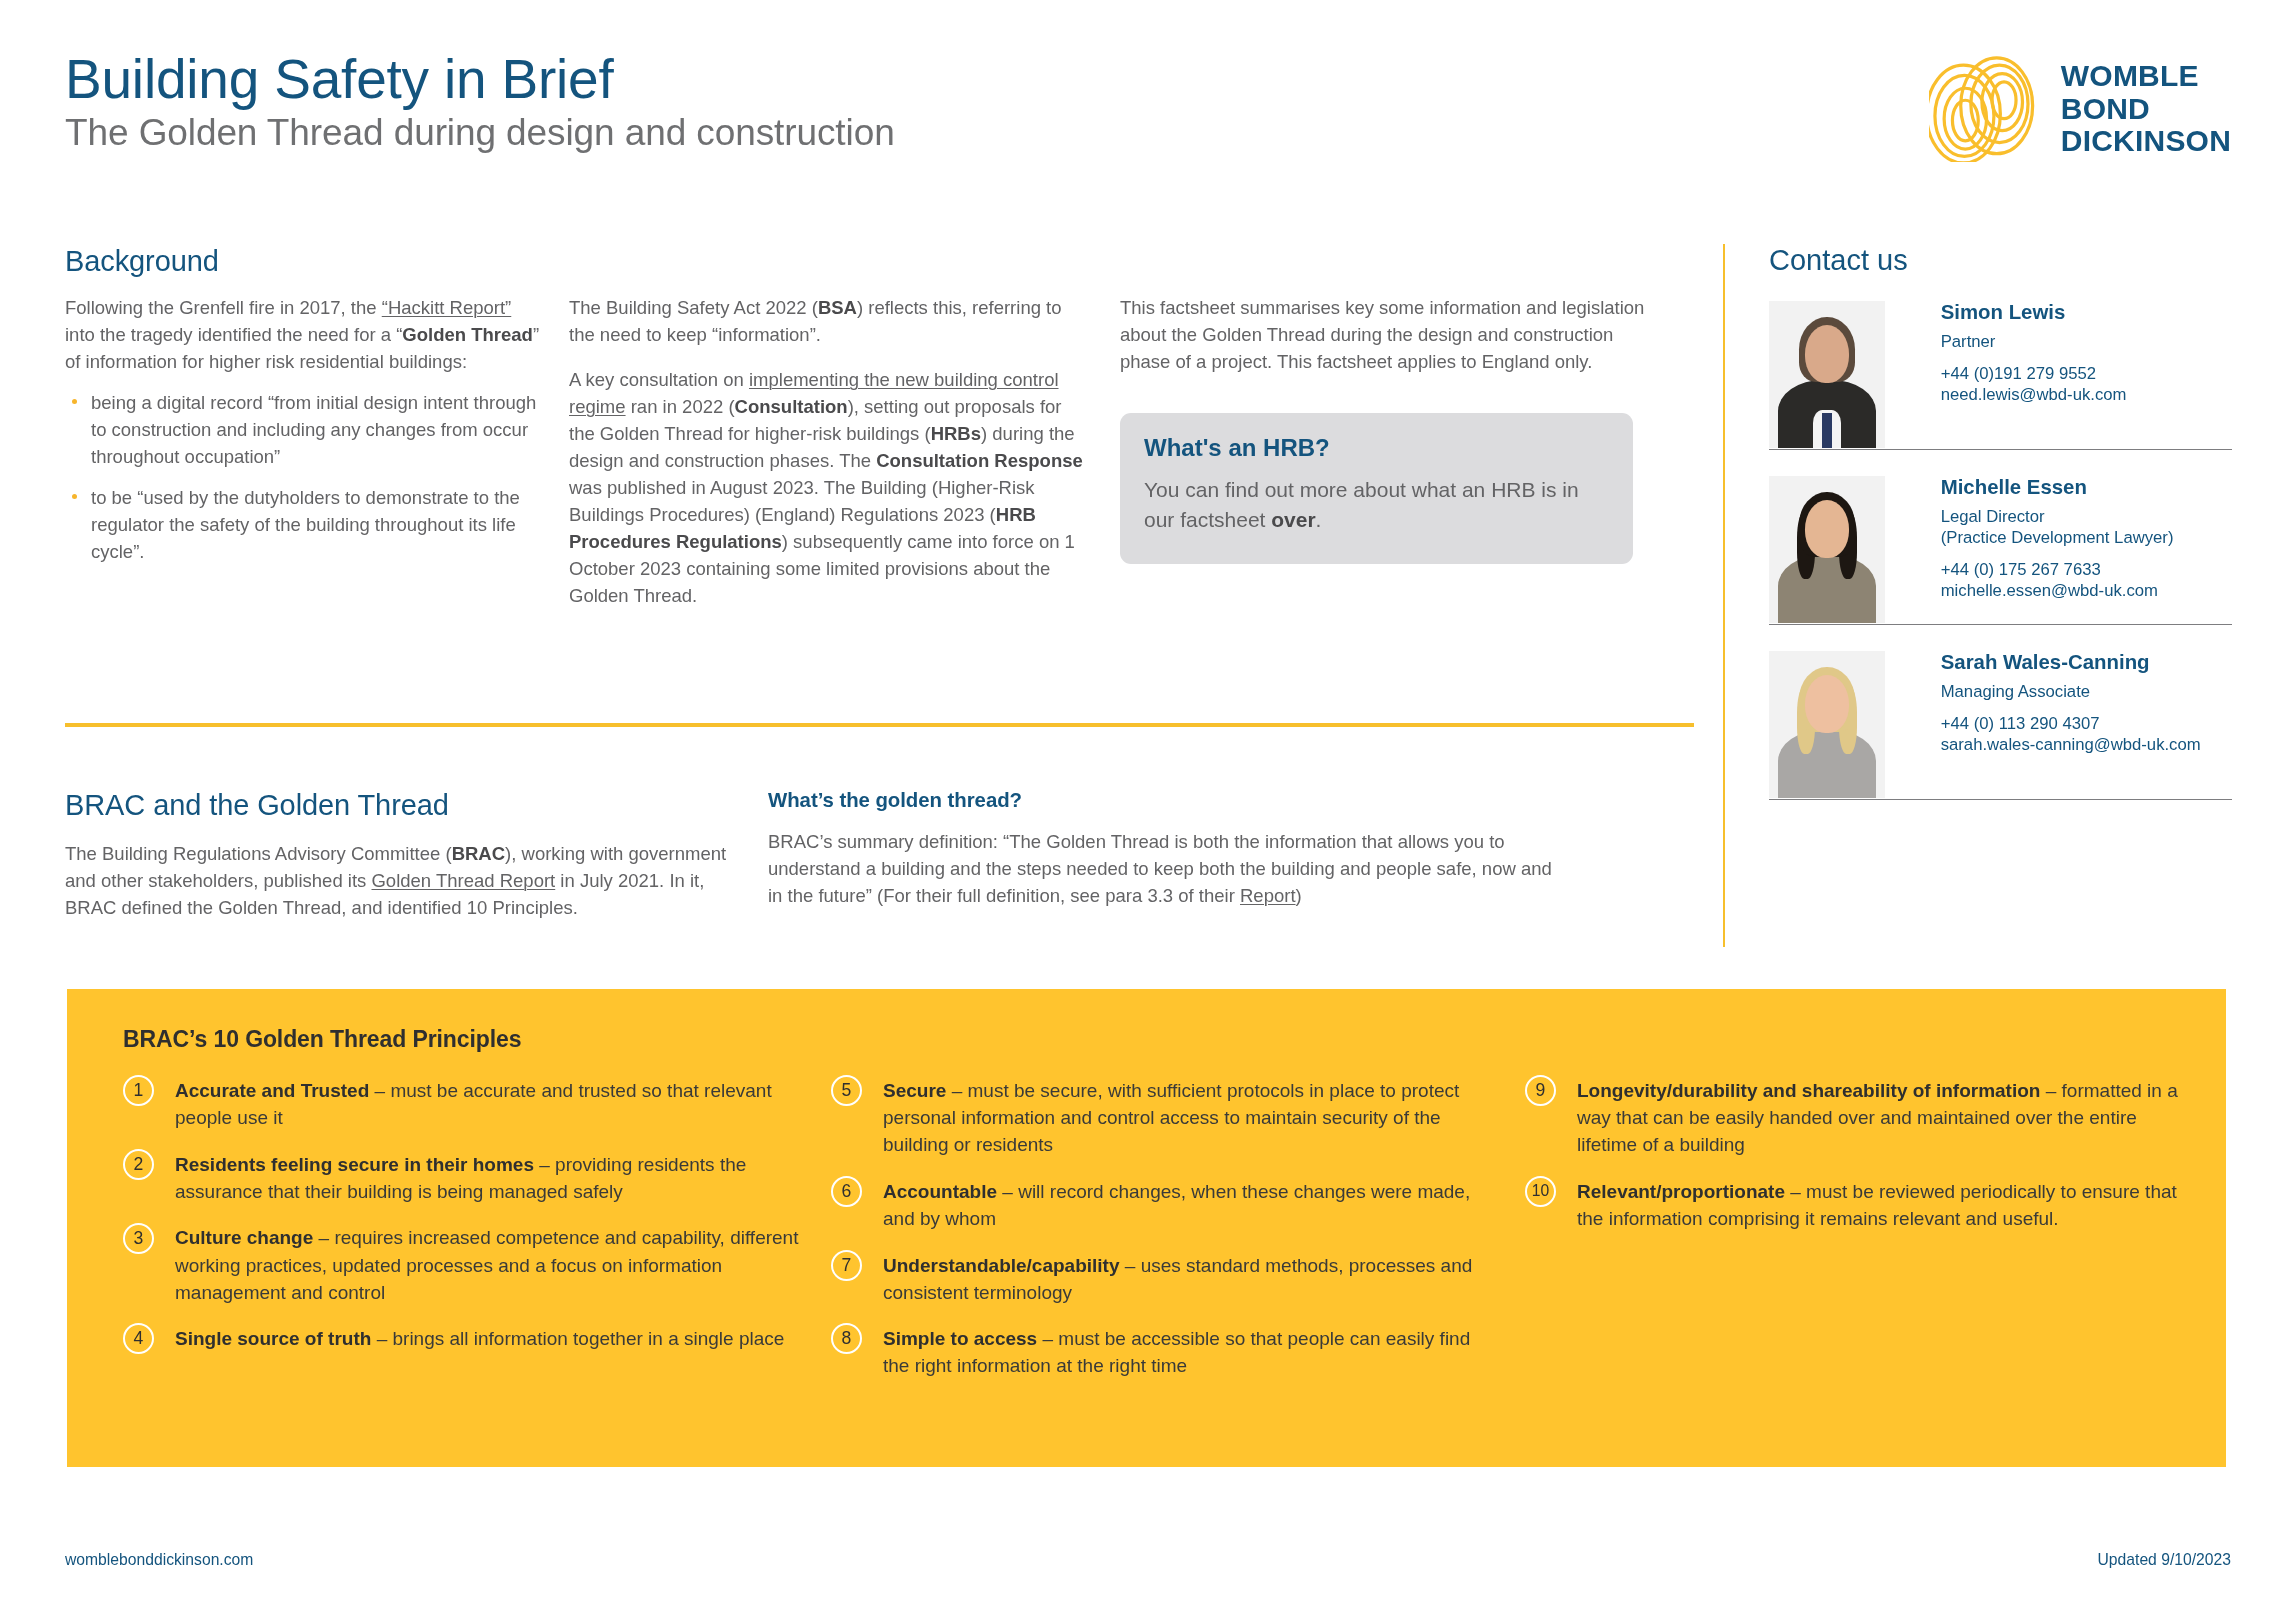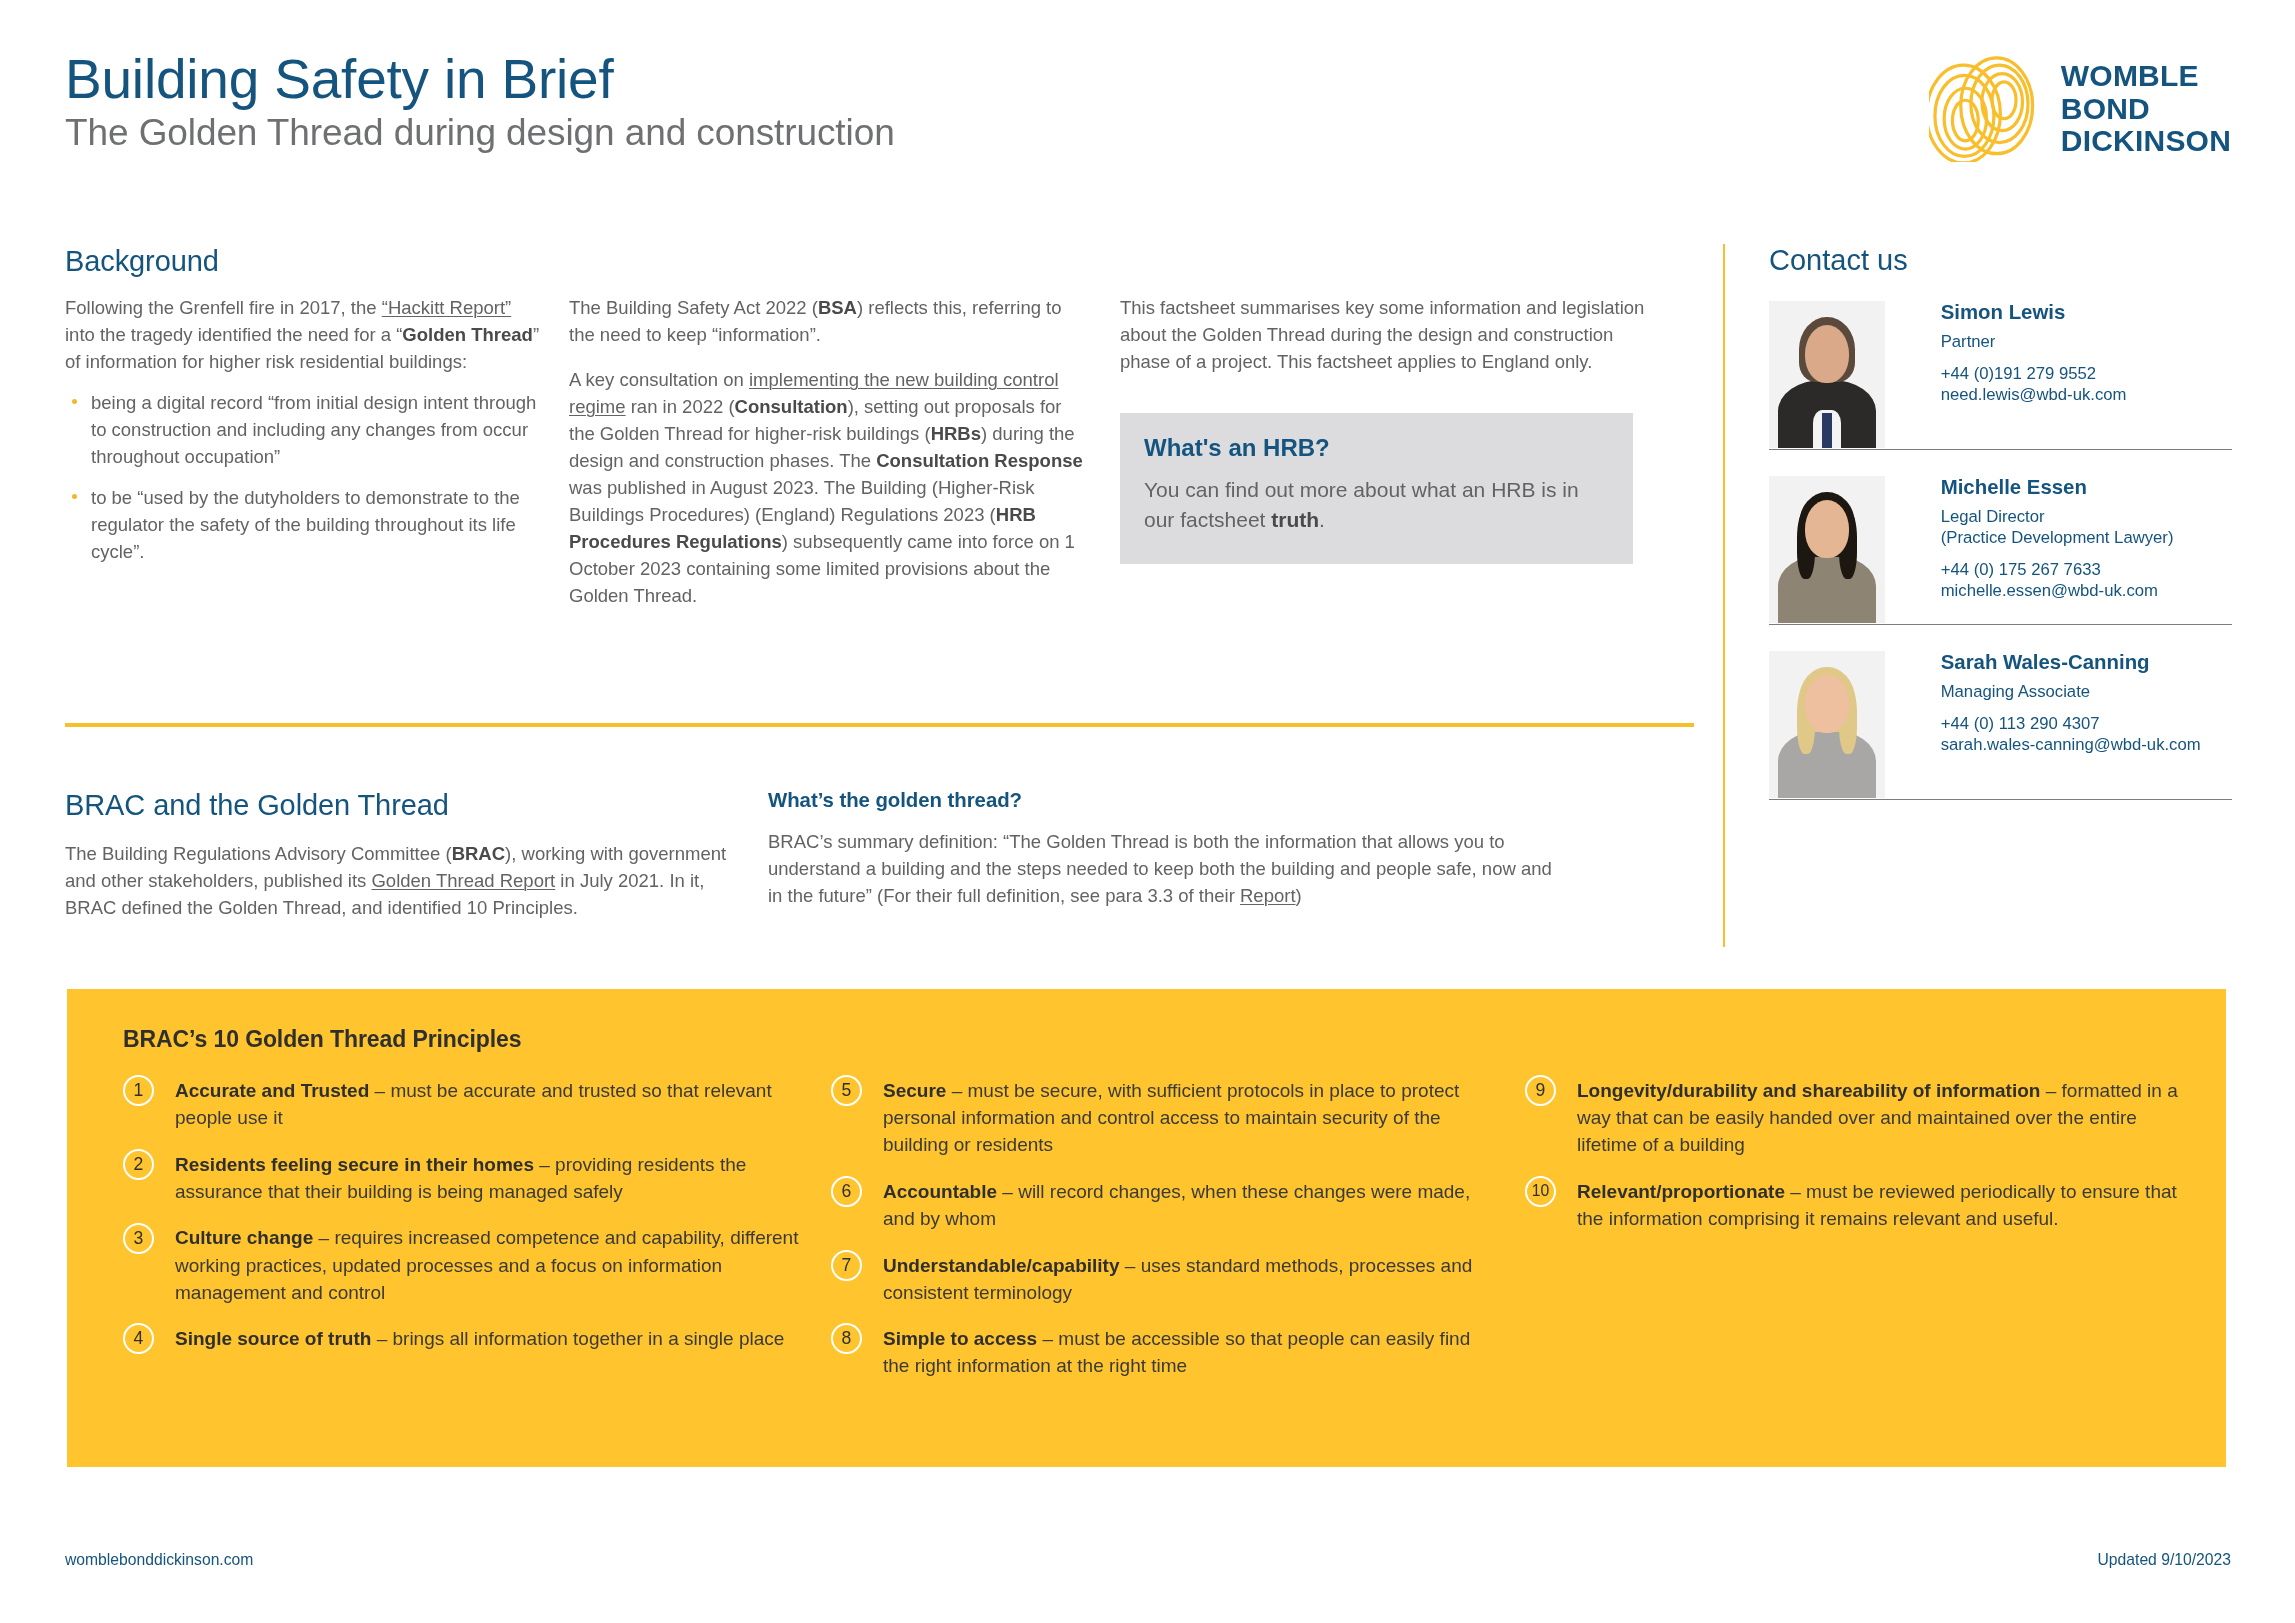--- a/index.html
+++ b/index.html
@@ -56,21 +56,21 @@
     position:relative;padding-left:26px;margin-bottom:14px;
     font-size:18.5px;line-height:1.46;color:#636365;font-weight:300;
   }
   ul.bul li:before{
     content:"";position:absolute;left:6.5px;top:10.2px;
     width:5.1px;height:5.1px;border-radius:50%;background:#f7b52c;
   }
 
   .grey-box{
     background:#dcdcde;margin-top:38px;padding:21px 24px 30px 24px;
-    width:513px;box-sizing:border-box;
+    width:513px;box-sizing:border-box;border-radius:11px;
   }
   .grey-box .gb-h{font-size:24px;color:#14547e;font-weight:700;}
   .grey-box .gb-p{font-size:21px;line-height:1.42;color:#636365;font-weight:300;margin-top:13px;}
   .grey-box .gb-p b{font-weight:700;color:#4a4a4c;}
 
   
   .hr-gold{position:absolute;left:65px;top:723px;width:1629px;height:4.2px;background:#f7bf2c;}
   .v-gold{position:absolute;left:1723px;top:244px;width:2.3px;height:703px;background:#f7bf2c;}
 
   
@@ -177,21 +177,21 @@
         <div class="bt"><span>The Building Safety Act 2022 (</span><b>BSA</b><span>) reflects this, referring to the need to keep “information”.</span></div>
 
         <div class="bt" style="margin-top:18.5px;"><span>A key consultation on </span><span class="u">implementing the new building control regime</span><span> ran in 2022 (</span><b>Consultation</b><span>), setting out proposals for the Golden Thread for higher-risk buildings (</span><b>HRBs</b><span>) during the design and construction phases. The </span><b>Consultation Response</b><span> was published in August 2023. The Building (Higher-Risk Buildings Procedures) (England) Regulations 2023 (</span><b>HRB Procedures Regulations</b><span>) subsequently came into force on 1 October 2023 containing some limited provisions about the Golden Thread.</span></div>
       </div>
 
       <div class="col-c">
         <div class="bt">This factsheet summarises key some information and legislation about the Golden Thread during the design and construction phase of a project. This factsheet applies to England only.</div>
 
         <div class="grey-box">
           <div class="gb-h">What's an HRB?</div>
-          <div class="gb-p"><span>You can find out more about what an HRB is in our factsheet </span><b>truth</b><span>.</span></div>
+          <div class="gb-p"><span>You can find out more about what an HRB is in our factsheet </span><b>over</b><span>.</span></div>
         </div>
       </div>
     </div>
   </div>
 
   <div class="hr-gold"></div>
   <div class="v-gold"></div>
 
   <div class="mid">
     <div class="m-a">

